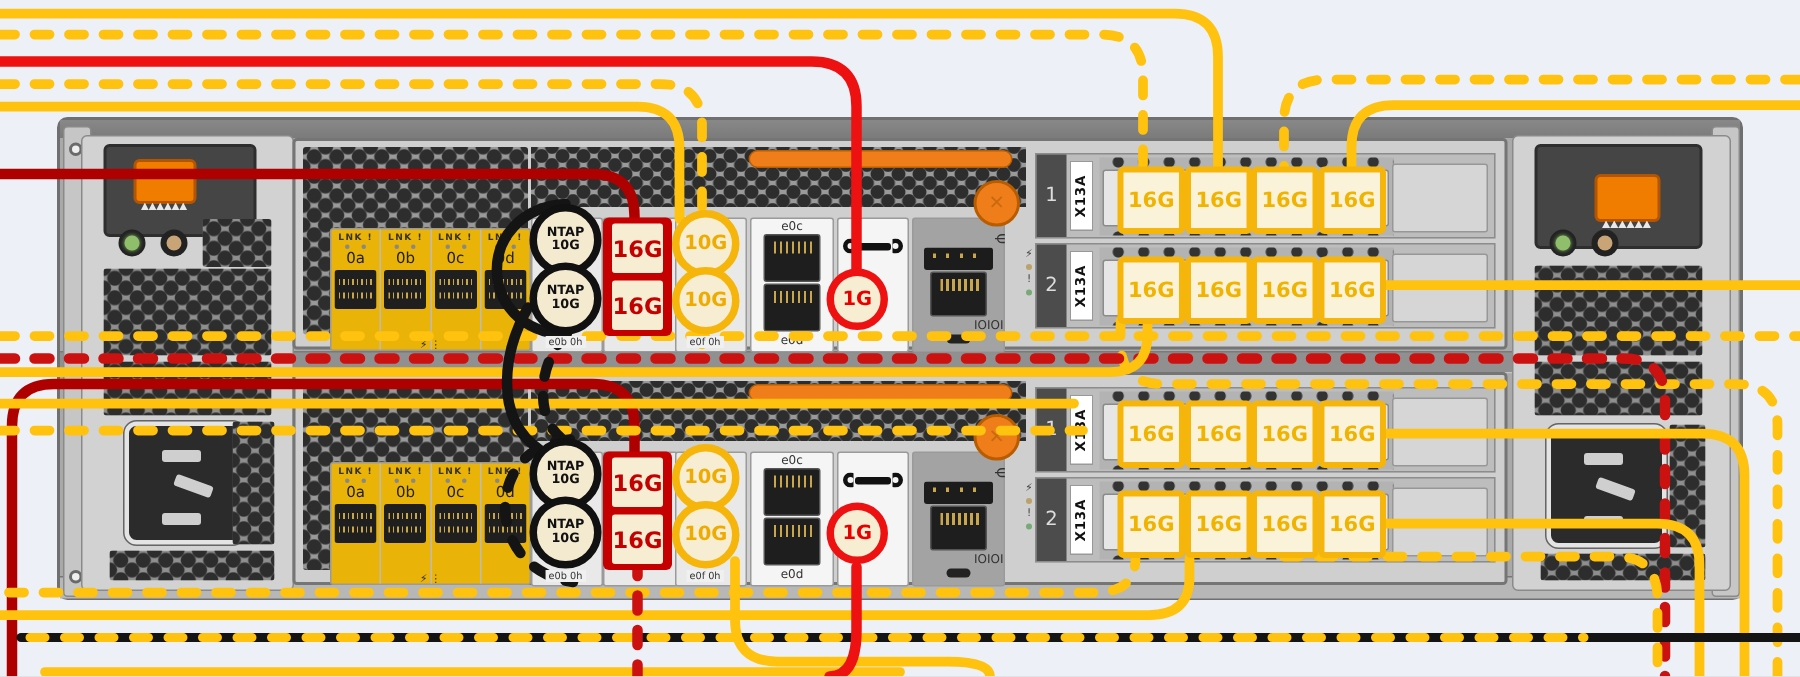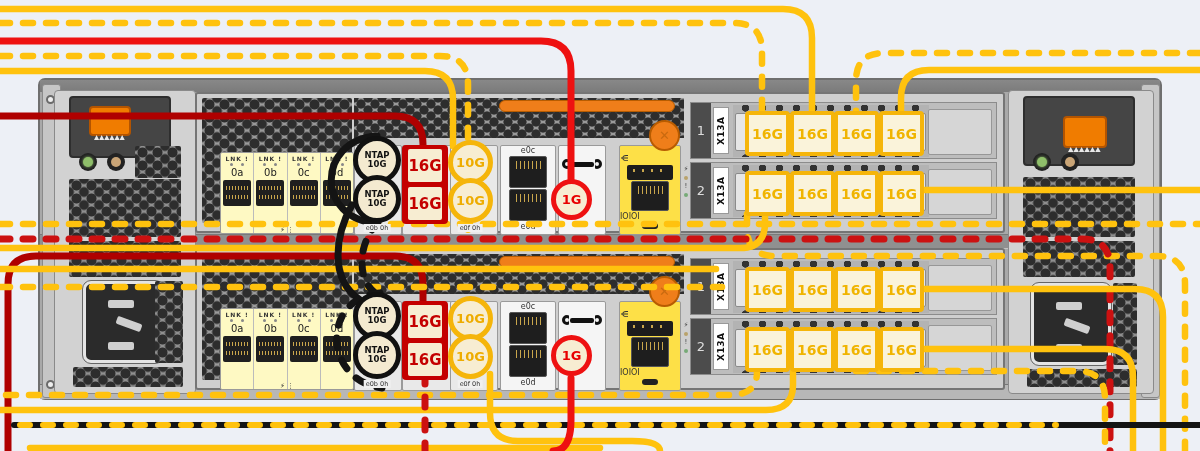--- a/index.html
+++ b/index.html
@@ -22,40 +22,40 @@
   .led i{display:block;width:10px;height:10px;border-radius:50%;}
   .led.green i{background:#8fbf6a;box-shadow:0 0 3px #8fbf6a;}
   .led.amber i{background:#c9a476;}
   .vent{position:absolute;background-color:#8f8f8f;background-image:radial-gradient(circle,#2d2d2d 4.6px,transparent 5.4px),radial-gradient(circle,#2d2d2d 4.6px,transparent 5.4px);background-size:15px 13px;background-position:0 0,7.5px 6.5px;border-radius:2px;}
   .inlet{position:absolute;background:#2b2b2b;border:3px solid #e4e4e4;outline:1px solid #666;border-radius:8px;box-sizing:border-box;}
   .inlet i{position:absolute;background:#cfcfcf;border-radius:2px;}
   
   .ctrl{position:absolute;left:195px;width:810px;background:#cfcfcf;border:2px solid #757575;border-radius:3px;box-sizing:border-box;}
   .hexpanel{position:absolute;left:5px;top:4px;width:150px;height:91%;background-color:#9a9a9a;background-image:radial-gradient(circle,#2d2d2d 4.6px,transparent 5.4px),radial-gradient(circle,#2d2d2d 4.6px,transparent 5.4px);background-size:15px 13px;background-position:0 0,7.5px 6.5px;border-radius:2px;}
   .hexwide{position:absolute;left:157px;top:4px;width:330px;height:40px;background-color:#9a9a9a;background-image:radial-gradient(circle,#2d2d2d 4.2px,transparent 5px),radial-gradient(circle,#2d2d2d 4.2px,transparent 5px);background-size:14px 12px;background-position:0 0,7px 6px;}
-  .sfp-panel{position:absolute;left:23px;top:58px;width:132px;height:80px;background:#fef9c3;border:1px solid #9a9a9a;border-radius:2px;}
+  .sfp-panel{position:absolute;left:23px;top:58px;width:132px;height:80px;background:#eab308;border:1px solid #9a9a9a;border-radius:2px;}
   .sfp-row{display:flex;height:100%;}
   .sfp{flex:1;border-right:1px solid #bbb;display:flex;flex-direction:column;align-items:center;padding-top:2px;box-sizing:border-box;}
   .sfp:last-child{border-right:none;}
   .sfp .hdr{font-size:6px;color:#333;font-weight:bold;letter-spacing:1px;}
   .sfp .dots{display:flex;gap:8px;margin:1px 0;}
   .sfp .dots i{width:3px;height:3px;border-radius:50%;background:#888;}
   .sfp .nm{font-size:10px;color:#222;}
   .sfp .cage{width:28px;height:26px;background:#1f1f1f;border-radius:2px;margin-top:2px;background-image:repeating-linear-gradient(90deg,#c9a64c 0 1px,transparent 1px 3px),repeating-linear-gradient(90deg,#c9a64c 0 1px,transparent 1px 3px);background-size:22px 4px,22px 4px;background-position:3px 6px,3px 15px;background-repeat:no-repeat;}
   .sfp-glyph{position:absolute;left:50%;bottom:-1px;transform:translateX(-50%);font-size:7px;color:#333;}
   .plate{position:absolute;top:51px;height:88px;background:#e9e9e9;border:1px solid #9a9a9a;border-radius:2px;}
   .e0-panel{position:absolute;left:303px;top:51px;width:54px;height:88px;background:#f5f5f5;border:1px solid #9a9a9a;border-radius:2px;text-align:center;}
   .plab{font-size:8px;color:#333;display:block;}
   .rj45{width:38px;height:32px;margin:1px auto;background:#1e1e1e;border-radius:2px;background-image:repeating-linear-gradient(90deg,#c9a64c 0 1.5px,transparent 1.5px 4px);background-size:26px 8px;background-position:6px 4px;background-repeat:no-repeat;border:1px solid #555;box-sizing:border-box;}
   .wrench-panel{position:absolute;left:361px;top:51px;width:46px;height:88px;background:#f5f5f5;border:1px solid #9a9a9a;border-radius:2px;}
   .wrench{position:absolute;left:50%;top:16px;transform:translateX(-50%);width:24px;height:5px;background:#111;border-radius:2px;}
   .wrench::before,.wrench::after{content:"";position:absolute;top:-3px;width:10px;height:10px;border:3px solid #111;border-radius:50%;background:transparent;box-sizing:border-box;}
   .wrench::before{left:-8px;clip-path:polygon(0 0,70% 0,70% 100%,0 100%);}
   .wrench::after{right:-8px;clip-path:polygon(30% 0,100% 0,100% 100%,30% 100%);}
-  .usb-panel{position:absolute;left:422px;top:51px;width:60px;height:88px;background:#fde047;border:1px solid #9a9a9a;border-radius:2px;text-align:left;}
+  .usb-panel{position:absolute;left:411px;top:51px;width:60px;height:88px;background:#a3a3a3;border:1px solid #9a9a9a;border-radius:2px;text-align:right;}
   .usbicon{display:inline-block;font-size:9px;color:#333;transform:rotate(90deg);margin-top:1px;}
   .usbport{width:46px;height:15px;margin:0 auto;background:#1c1c1c;border-radius:2px;background-image:repeating-linear-gradient(90deg,#c9a64c 0 2px,transparent 2px 9px);background-size:34px 3px;background-position:6px 4px;background-repeat:no-repeat;}
   .musb{width:16px;height:6px;margin:2px auto 0;background:#222;border-radius:3px;}
   .handle{position:absolute;left:302px;top:6px;width:176px;height:12px;background:#ef7e1a;border-radius:6px;border:1px solid #b85c00;box-sizing:border-box;}
   .thumbscrew{position:absolute;left:452px;top:26px;width:31px;height:31px;border-radius:50%;background:#ef7e1a;border:2px solid #b85c00;box-sizing:border-box;}
   .thumbscrew::after{content:"✕";position:absolute;left:50%;top:50%;transform:translate(-50%,-52%);color:#c96a10;font-size:13px;}
   .ledcol{position:absolute;left:482px;top:72px;width:14px;display:flex;flex-direction:column;gap:3px;align-items:center;}
   .ledcol span{font-size:7px;color:#444;line-height:7px;}
   .ledcol i{width:4px;height:4px;border-radius:50%;background:#b9a26b;}
   .slot{position:absolute;left:493px;width:307px;height:57px;background:#bdbdbd;border:1px solid #8c8c8c;box-sizing:border-box;}

